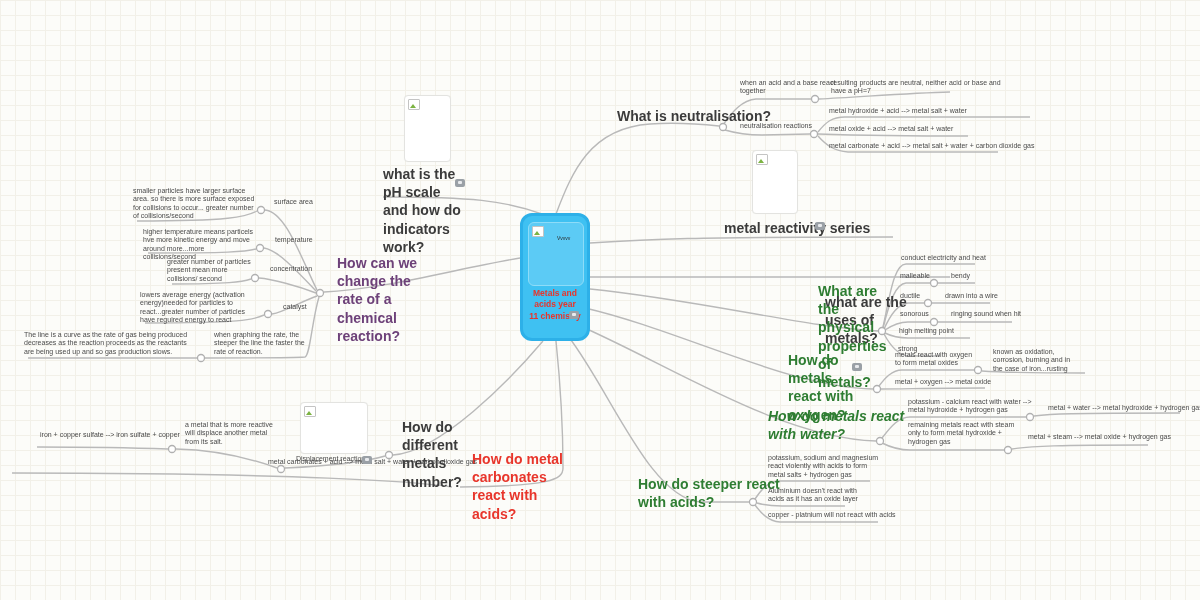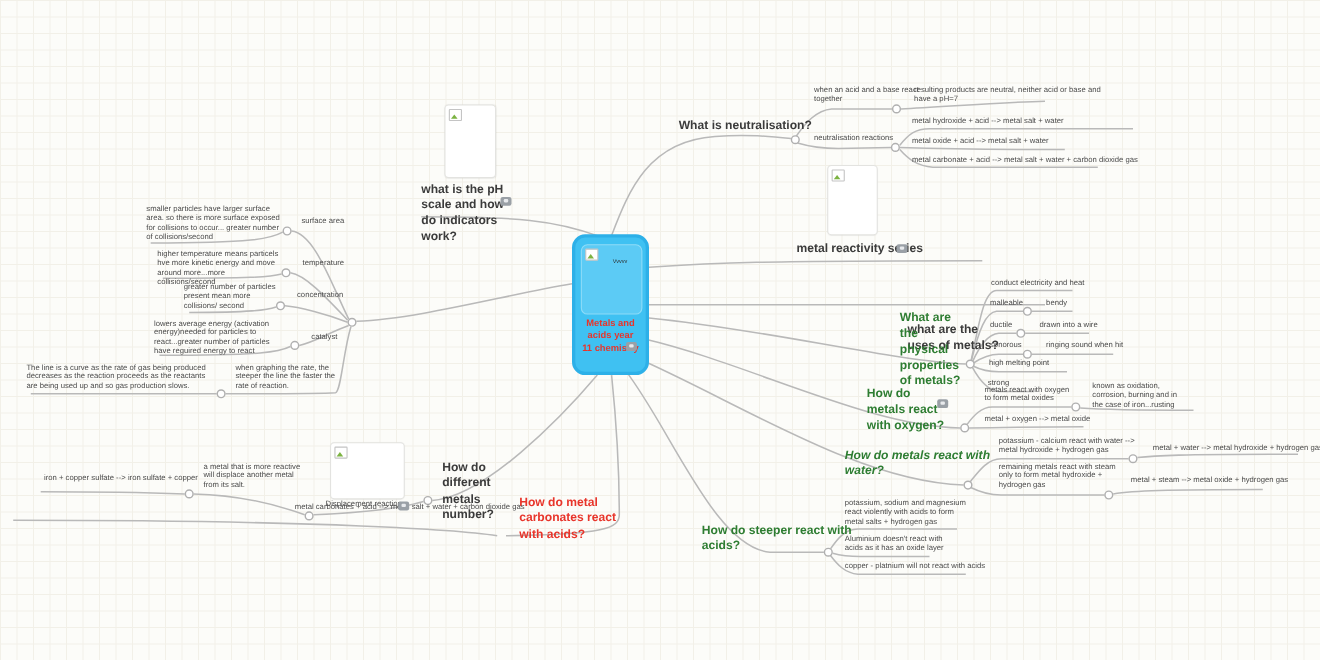--- a/index.html
+++ b/index.html
@@ -9,21 +9,21 @@
     background-color:#fcfcf9;
     background-image:linear-gradient(#f2f0e8 1px,transparent 1px),
                      linear-gradient(90deg,#f2f0e8 1px,transparent 1px);
     background-size:15px 15px;
   }
   svg.lines{position:absolute;left:0;top:0;z-index:1;}
   svg.lines path{fill:none;stroke:#b9b9b9;stroke-width:1.4;}
   svg.lines circle{fill:#ffffff;stroke:#b0b0b0;stroke-width:1.3;}
   .node-sm{position:absolute;z-index:2;font-size:7px;color:#4a4a4a;line-height:1.2;}
   .nowrap{white-space:nowrap;}
-  .lbl{position:absolute;z-index:2;font-weight:bold;font-size:11px;color:#3b3b3b;line-height:1.3;}
+  .lbl{position:absolute;z-index:2;font-weight:bold;font-size:14px;color:#3b3b3b;line-height:1.3;}
   .green{color:#2e7d32;}
   .purple{color:#6d4179;}
   .red{color:#e8352b;}
   .img-ph{position:absolute;z-index:2;background:#ffffff;border:1px solid #e3e3e0;border-radius:4px;box-shadow:0 0 1px rgba(0,0,0,.05);}
   .bimg{position:absolute;top:3px;left:3px;width:10px;height:9px;border:1px solid #c4c4c4;border-radius:1px;background:#fff;}
   .bimg::after{content:"";position:absolute;left:1px;bottom:1px;width:0;height:0;
     border-left:3px solid transparent;border-right:3px solid transparent;border-bottom:4px solid #7cb342;}
   .att-icon{position:absolute;z-index:3;width:10px;height:8px;background:#9aa0a6;border-radius:2px;}
   .att-icon::after{content:"";display:block;width:4px;height:3px;background:#e8eaed;margin:2px auto 0;border-radius:1px;}
   #center-node{
@@ -188,20 +188,21 @@
   <div class="node-sm" style="left:908px;top:398px;width:128px;">potassium - calcium react with water --&gt; metal hydroxide + hydrogen gas</div>
   <div class="node-sm nowrap" style="left:1048px;top:404px;">metal + water --&gt; metal hydroxide + hydrogen gas</div>
   <div class="node-sm" style="left:908px;top:421px;width:118px;">remaining metals react with steam only to form metal hydroxide + hydrogen gas</div>
   <div class="node-sm nowrap" style="left:1028px;top:433px;">metal + steam --&gt; metal oxide + hydrogen gas</div>
 
   <div class="lbl green" style="left:638px;top:475px;width:152px;">How do steeper react with acids?</div>
   <div class="node-sm" style="left:768px;top:454px;width:112px;">potassium, sodium and magnesium react violently with acids to form metal salts + hydrogen gas</div>
   <div class="node-sm" style="left:768px;top:487px;width:100px;">Aluminium doesn't react with acids as it has an oxide layer</div>
   <div class="node-sm nowrap" style="left:768px;top:511px;">copper - platnium will not react with acids</div>
 
+  <div class="lbl purple" style="left:337px;top:254px;width:90px;">How can we change the rate of a chemical reaction?</div>
   <div class="node-sm nowrap" style="left:274px;top:198px;">surface area</div>
   <div class="node-sm" style="left:133px;top:187px;width:124px;">smaller particles have larger surface area. so there is more surface exposed for collisions to occur... greater number of collisions/second</div>
   <div class="node-sm nowrap" style="left:275px;top:236px;">temperature</div>
   <div class="node-sm" style="left:143px;top:228px;width:116px;">higher temperature means particels hve more kinetic energy and move around more...more collisions/second</div>
   <div class="node-sm nowrap" style="left:270px;top:265px;">concentration</div>
   <div class="node-sm" style="left:167px;top:258px;width:86px;">greater number of particles present mean more collisions/ second</div>
   <div class="node-sm nowrap" style="left:283px;top:303px;">catalyst</div>
   <div class="node-sm" style="left:140px;top:291px;width:118px;">lowers average energy (activation energy)needed for particles to  react...greater number of particles have reguired energy to react</div>
   <div class="node-sm" style="left:214px;top:331px;width:100px;">when graphing the rate, the steeper the line the faster the rate of reaction.</div>
   <div class="node-sm" style="left:24px;top:331px;width:168px;">The line is a curve as the rate of gas being produced decreases as the reaction proceeds as the reactants are being used up and so gas production slows.</div>

